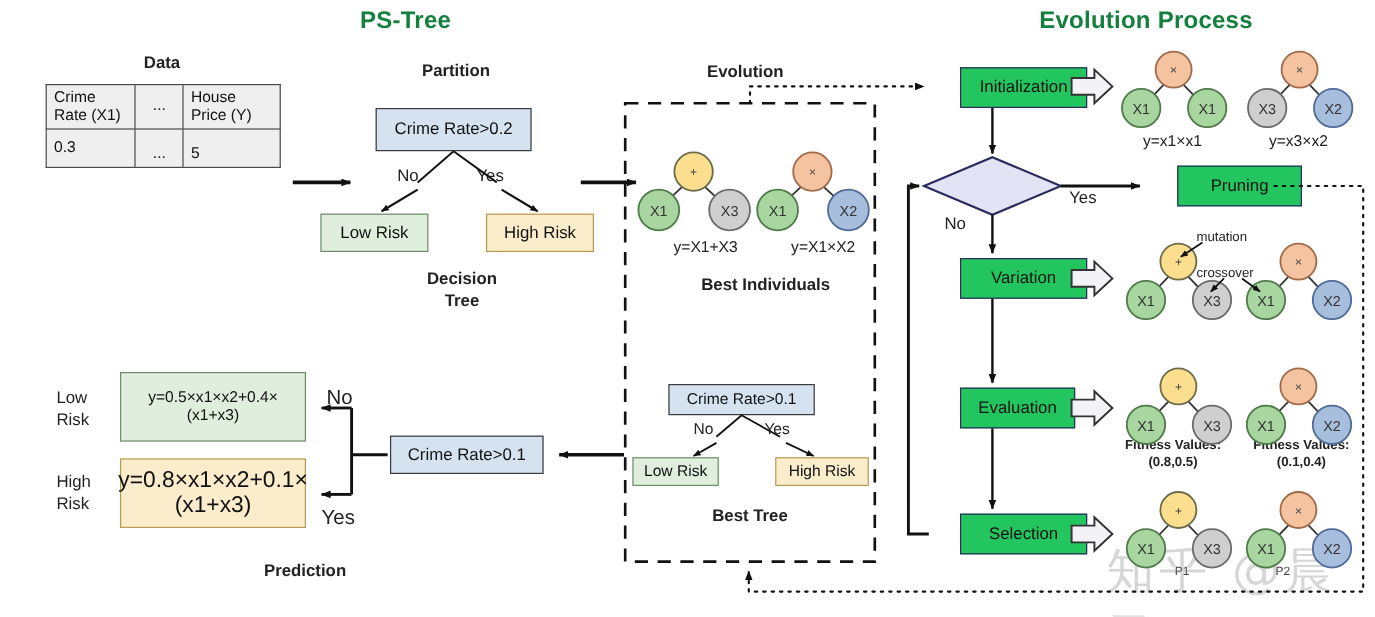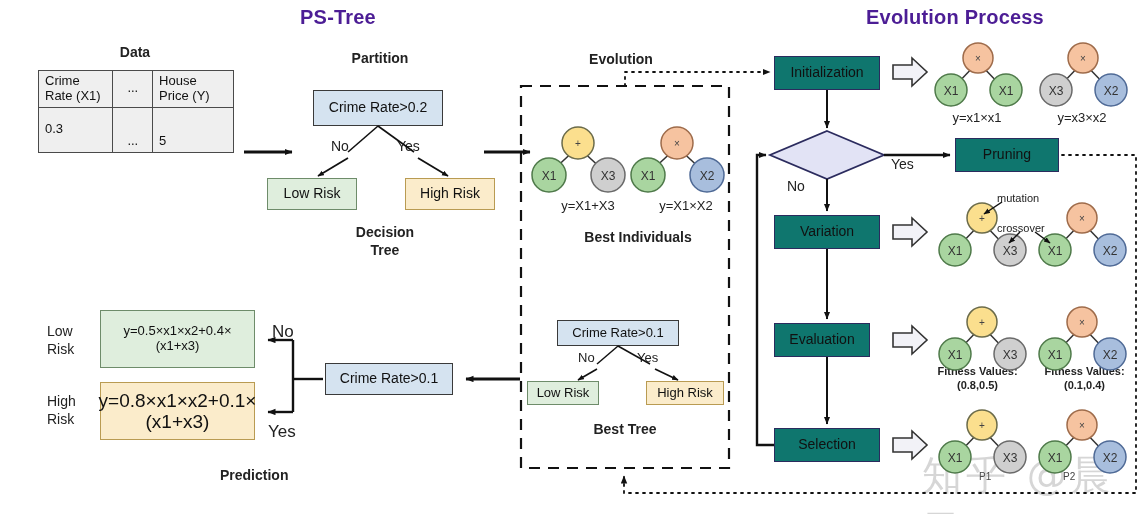--- a/index.html
+++ b/index.html
@@ -1,27 +1,27 @@
 <!DOCTYPE html>
 <html><head>
 <meta charset="utf-8">
 <style>
   html,body{margin:0;padding:0;background:#ffffff;}
   body{width:1146px;height:514px;position:relative;overflow:hidden;
        font-family:"Liberation Sans","DejaVu Sans",sans-serif;color:#1a1a1a;}
   .abs{position:absolute;}
-  .ttl{font-weight:bold;font-size:20px;color:#4c1d95;letter-spacing:.2px;}
+  .ttl{font-weight:bold;font-size:20px;color:#15803d;letter-spacing:.2px;}
   .sec{font-weight:bold;font-size:14px;color:#222;}
   .lbl{font-size:14px;color:#222;}
   .small{font-size:11px;color:#222;}
   .box{box-sizing:border-box;border:1.6px solid #3a3a3a;display:flex;
        align-items:center;justify-content:center;text-align:center;
        font-size:14px;color:#111;line-height:1.12;}
   .blue{background:#d5e3f0;text-align:right;}
-  .lav{background:#0f766e;border:1.6px solid #2b2b5e;}
+  .lav{background:#22c55e;border:1.6px solid #2b2b5e;margin-left:26px;}
   .green{background:#dfeedd;border:1.6px solid #6e8c6a;}
   .yellowbx{background:#fbeccb;border:1.6px solid #b99b52;}
   .tbl{border-collapse:collapse;}
   .tbl td{border:1.2px solid #4a4a4a;background:#efefef;font-size:13px;
           padding:3px 6px;line-height:1.15;color:#111;}
   svg{position:absolute;left:0;top:0;overflow:visible;}
   .nodelbl{font-size:12px;fill:#333;font-family:"Liberation Sans",sans-serif;}
   .opl{font-size:10px;fill:#444;font-family:"Liberation Sans",sans-serif;}
   .wm{position:absolute;font-size:40px;color:rgba(120,120,120,.30);
       font-family:"DejaVu Sans",sans-serif;letter-spacing:4px;
@@ -43,21 +43,21 @@
     <td style="width:74px;">
       <span>Crime</span><br>
       <span>Rate (X1)</span>
     </td>
     <td style="width:34px;text-align:center;">...</td>
     <td style="width:82px;">
       <span>House</span><br>
       <span>Price (Y)</span>
     </td>
   </tr>
-  <tr style="height:45px;">
+  <tr style="height:32px;">
     <td>0.3</td>
     <td style="text-align:center;vertical-align:bottom;">...</td>
     <td style="vertical-align:bottom;">5</td>
   </tr>
 </tbody>
   </table>
 
 <div class="abs sec" style="left:325px;top:50px;width:110px;text-align:center;">Partition</div>
 
 <div class="abs box blue" style="left:313px;top:90px;width:130px;height:36px;">Crime Rate&gt;0.2</div>

